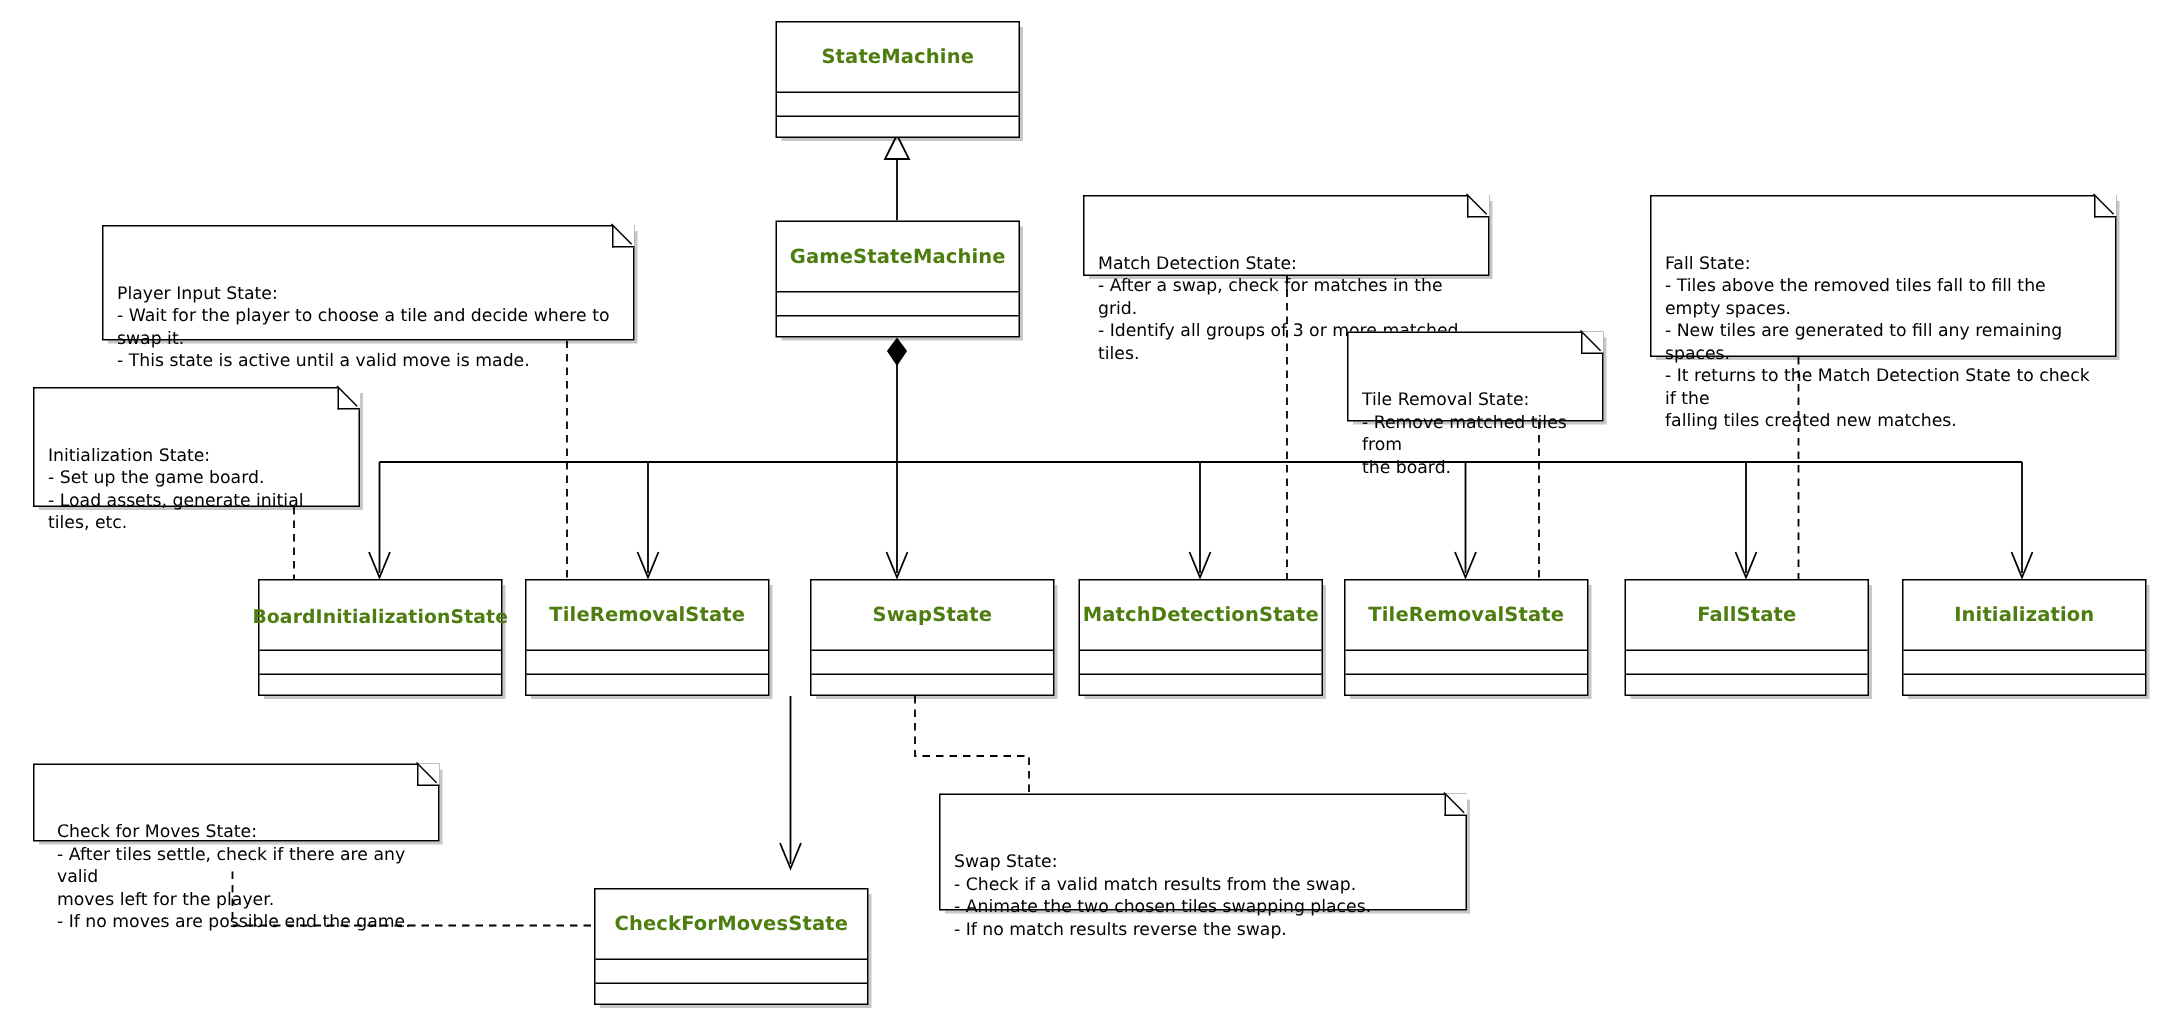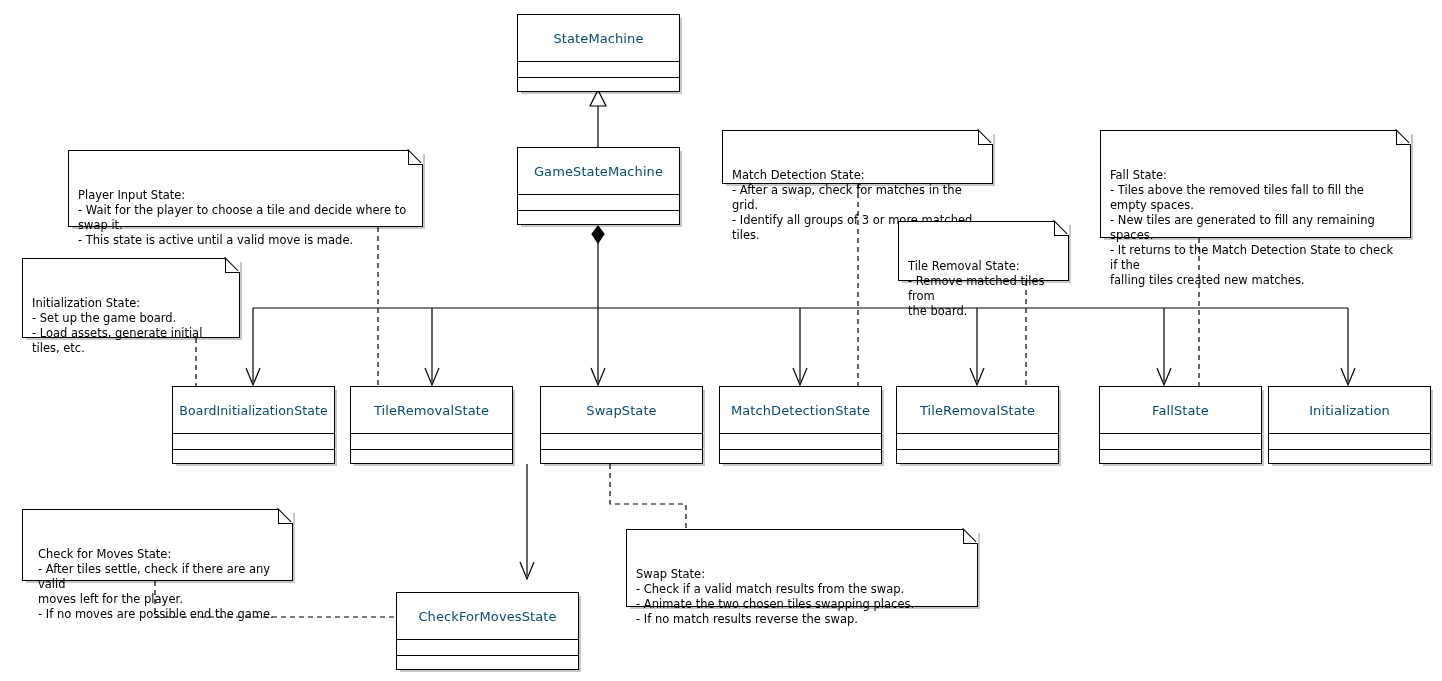--- a/index.html
+++ b/index.html
@@ -24,23 +24,23 @@
     box-sizing: border-box;
     background: #ffffff;
     border: 1px solid #000000;
     box-shadow: 3px 3px 0 -1px rgba(0,0,0,0.22);
     z-index: 5;
   }
   .uml-class .cls-title {
     display: flex;
     align-items: center;
     justify-content: center;
-    font-weight: normal;
+    font-weight: bold;
     font-size: 13px;
-    color: #0c4a6e;
+    color: #4d7c0f;
     letter-spacing: 0.1px;
     box-sizing: border-box;
   }
   .uml-class .cls-compartment {
     border-top: 1px solid #000000;
     box-sizing: border-box;
   }
   
   .uml-note {
     position: absolute;
@@ -239,21 +239,21 @@
     <div class="cls-compartment" style="height:16px;"></div>
     <div class="cls-compartment" style="height:16px;"></div>
   </div>
 
   <div class="uml-class" style="left:896px; top:386px; width:163px; height:78px;">
     <div class="cls-title" style="height:46px;">TileRemovalState</div>
     <div class="cls-compartment" style="height:16px;"></div>
     <div class="cls-compartment" style="height:16px;"></div>
   </div>
 
-  <div class="uml-class" style="left:1083px; top:386px; width:163px; height:78px;margin-left:16px;">
+  <div class="uml-class" style="left:1083px; top:386px; width:163px; height:78px;">
     <div class="cls-title" style="height:46px;">FallState</div>
     <div class="cls-compartment" style="height:16px;"></div>
     <div class="cls-compartment" style="height:16px;"></div>
   </div>
 
   <div class="uml-class" style="left:1268px; top:386px; width:163px; height:78px;">
     <div class="cls-title" style="height:46px;">Initialization</div>
     <div class="cls-compartment" style="height:16px;"></div>
     <div class="cls-compartment" style="height:16px;"></div>
   </div>
@@ -294,21 +294,21 @@
 falling tiles created new matches.</span>
   </div>
 
   <div class="uml-note" style="left:898px; top:221px; width:171px; height:60px;">
     <span class="fold"></span>
     <span> Tile Removal State:
 - Remove matched tiles from
 the board.</span>
   </div>
 
-  <div class="uml-note" style="left:22px; top:509px; width:271px; height:72px;padding-left:15px;">
+  <div class="uml-note" style="left:22px; top:509px; width:271px; height:52px;padding-left:15px;">
     <span class="fold"></span>
     <span> Check for Moves State:
 - After tiles settle, check if there are any valid
 moves left for the player.
 - If no moves are possible end the game.</span>
   </div>
 
   <div class="uml-note" style="left:626px; top:529px; width:352px; height:78px;">
     <span class="fold"></span>
     <span>Swap State:

